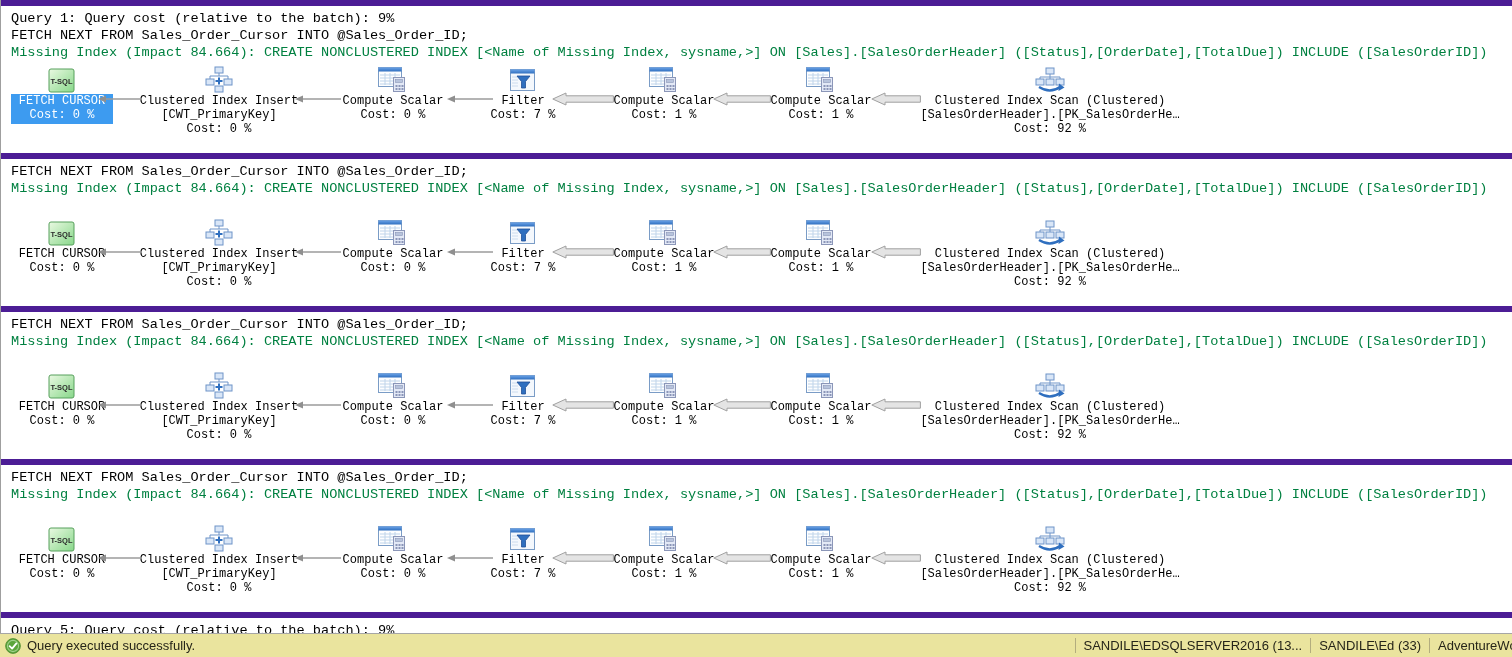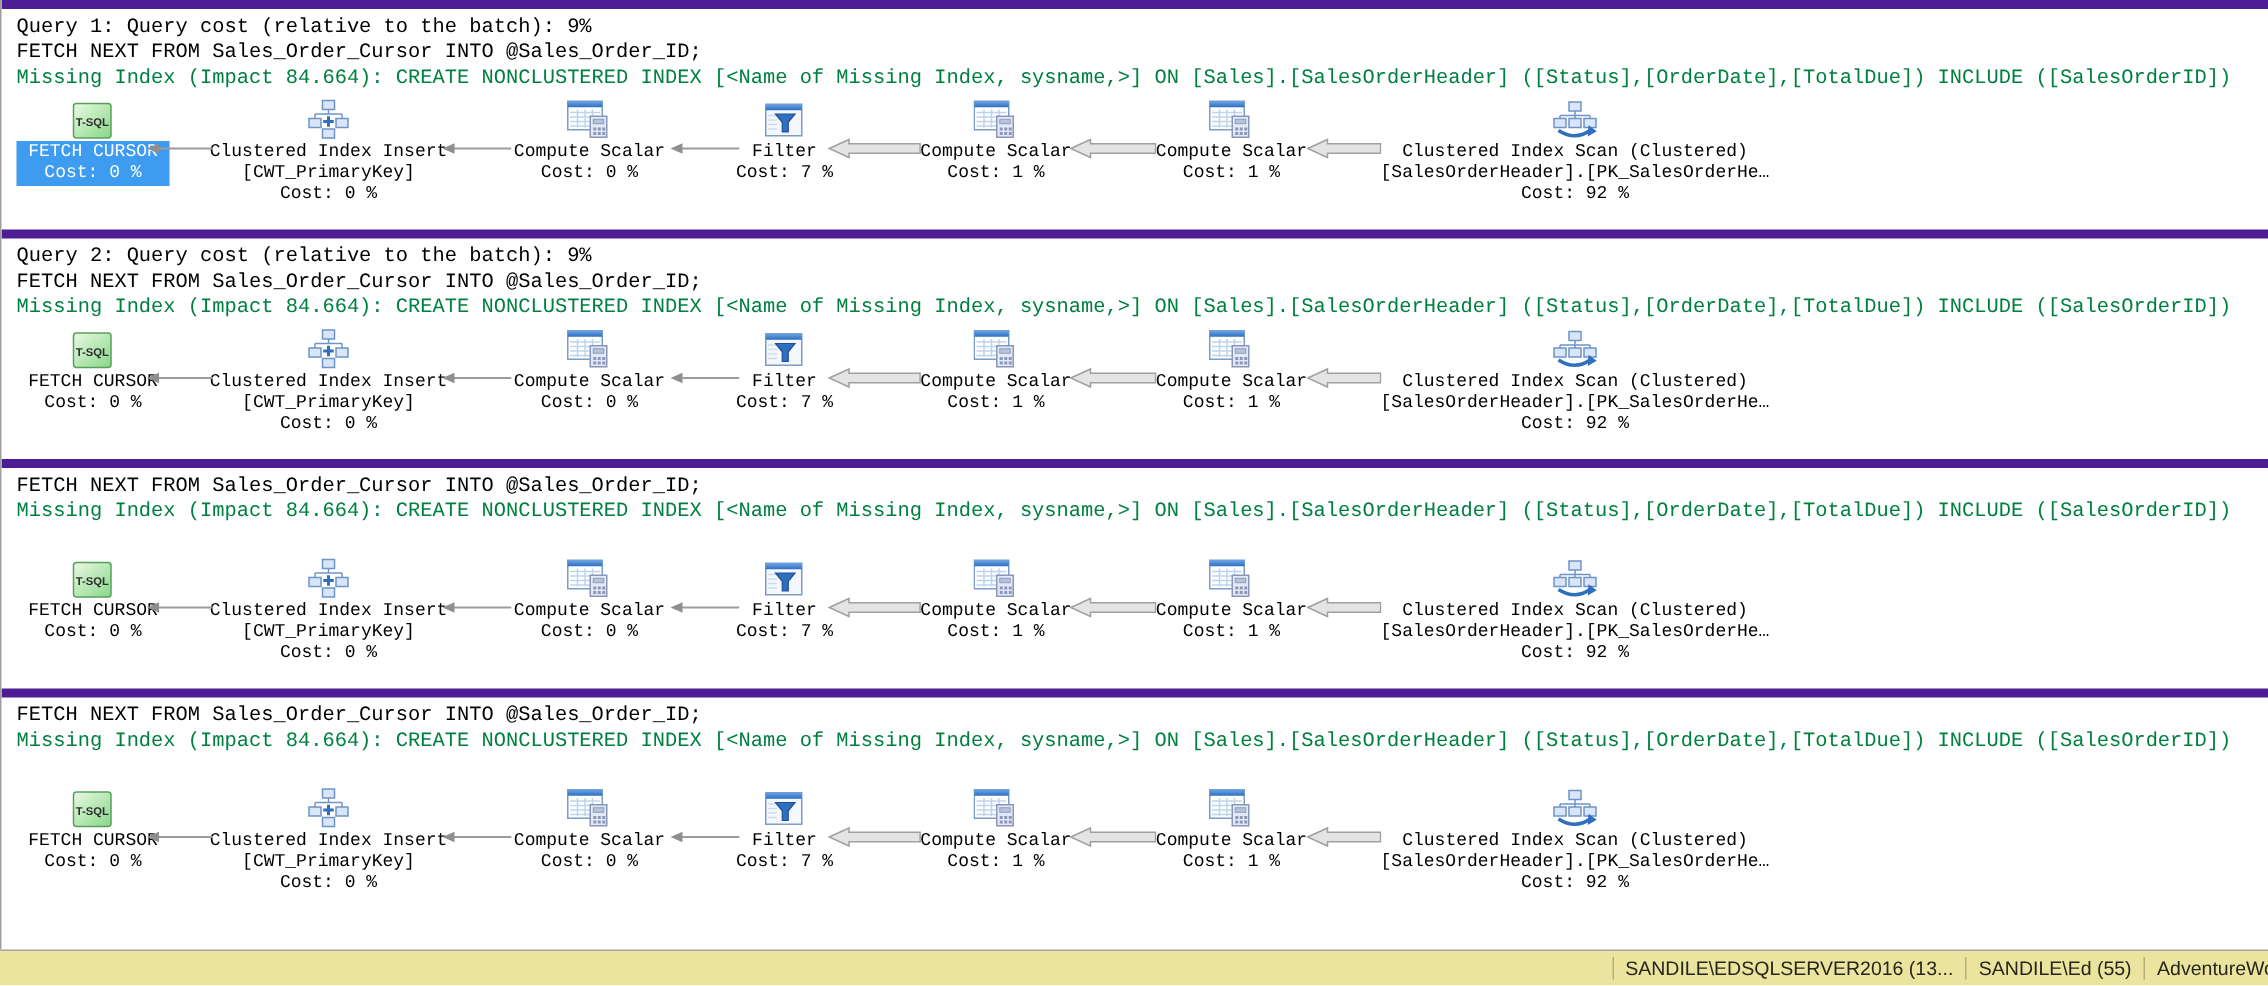--- a/index.html
+++ b/index.html
@@ -245,21 +245,20 @@
         <svg class="arrow thick" width="58" height="14" style="left: 712px;">
           <polygon points="0.8,7 14,1 14,3.8 57.4,3.8 57.4,10.2 14,10.2 14,13" fill="#e4e4e4" stroke="#a0a0a0" stroke-width="1"></polygon>
         </svg>
         <svg class="arrow thick" width="50" height="14" style="left: 870px;">
           <polygon points="0.8,7 14,1 14,3.8 49.4,3.8 49.4,10.2 14,10.2 14,13" fill="#e4e4e4" stroke="#a0a0a0" stroke-width="1"></polygon>
         </svg>
       </div>
   </section>
     <section class="query-section">
     <div class="q-head">
-      <div class="q-line">Query 2: Query cost (relative to the batch): 9%</div>
       <div class="q-line">FETCH NEXT FROM Sales_Order_Cursor INTO @Sales_Order_ID;</div>
       <div class="q-line missing">Missing Index (Impact 84.664): CREATE NONCLUSTERED INDEX [&lt;Name of Missing Index, sysname,&gt;] ON [Sales].[SalesOrderHeader] ([Status],[OrderDate],[TotalDue]) INCLUDE ([SalesOrderID])</div>
     </div>
     <div class="plan-graph">
         <div class="plan-node" style="left: -89px;">
           <div class="node-icon-box">
             <svg width="28" height="26">
               <use href="#tsql-icon"></use>
             </svg>
           </div>
@@ -568,24 +567,37 @@
           <polygon points="0.8,7 14,1 14,3.8 61.4,3.8 61.4,10.2 14,10.2 14,13" fill="#e4e4e4" stroke="#a0a0a0" stroke-width="1"></polygon>
         </svg>
         <svg class="arrow thick" width="58" height="14" style="left: 712px;">
           <polygon points="0.8,7 14,1 14,3.8 57.4,3.8 57.4,10.2 14,10.2 14,13" fill="#e4e4e4" stroke="#a0a0a0" stroke-width="1"></polygon>
         </svg>
         <svg class="arrow thick" width="50" height="14" style="left: 870px;">
           <polygon points="0.8,7 14,1 14,3.8 49.4,3.8 49.4,10.2 14,10.2 14,13" fill="#e4e4e4" stroke="#a0a0a0" stroke-width="1"></polygon>
         </svg>
       </div>
   </section>
+    <section class="query-section short">
+    <div class="q-head">
+      <div class="q-line">Query 5: Query cost (relative to the batch): 9%</div>
+
+    </div>
+
+  </section>
   </div>
 
 <div class="status-bar">
+  <div class="status-left">
+    <svg width="16" height="16">
+        <use href="#success-check"></use>
+      </svg>
+    <span>Query executed successfully.</span>
+  </div>
   <div class="status-right">
     <span class="status-sep"></span>
     <span>SANDILE\EDSQLSERVER2016 (13...</span>
     <span class="status-sep"></span>
-    <span>SANDILE\Ed (55)</span>
+    <span>SANDILE\Ed (33)</span>
     <span class="status-sep"></span>
     <span>AdventureWorks2...</span>
   </div>
 </div>
 
 </body></html>

